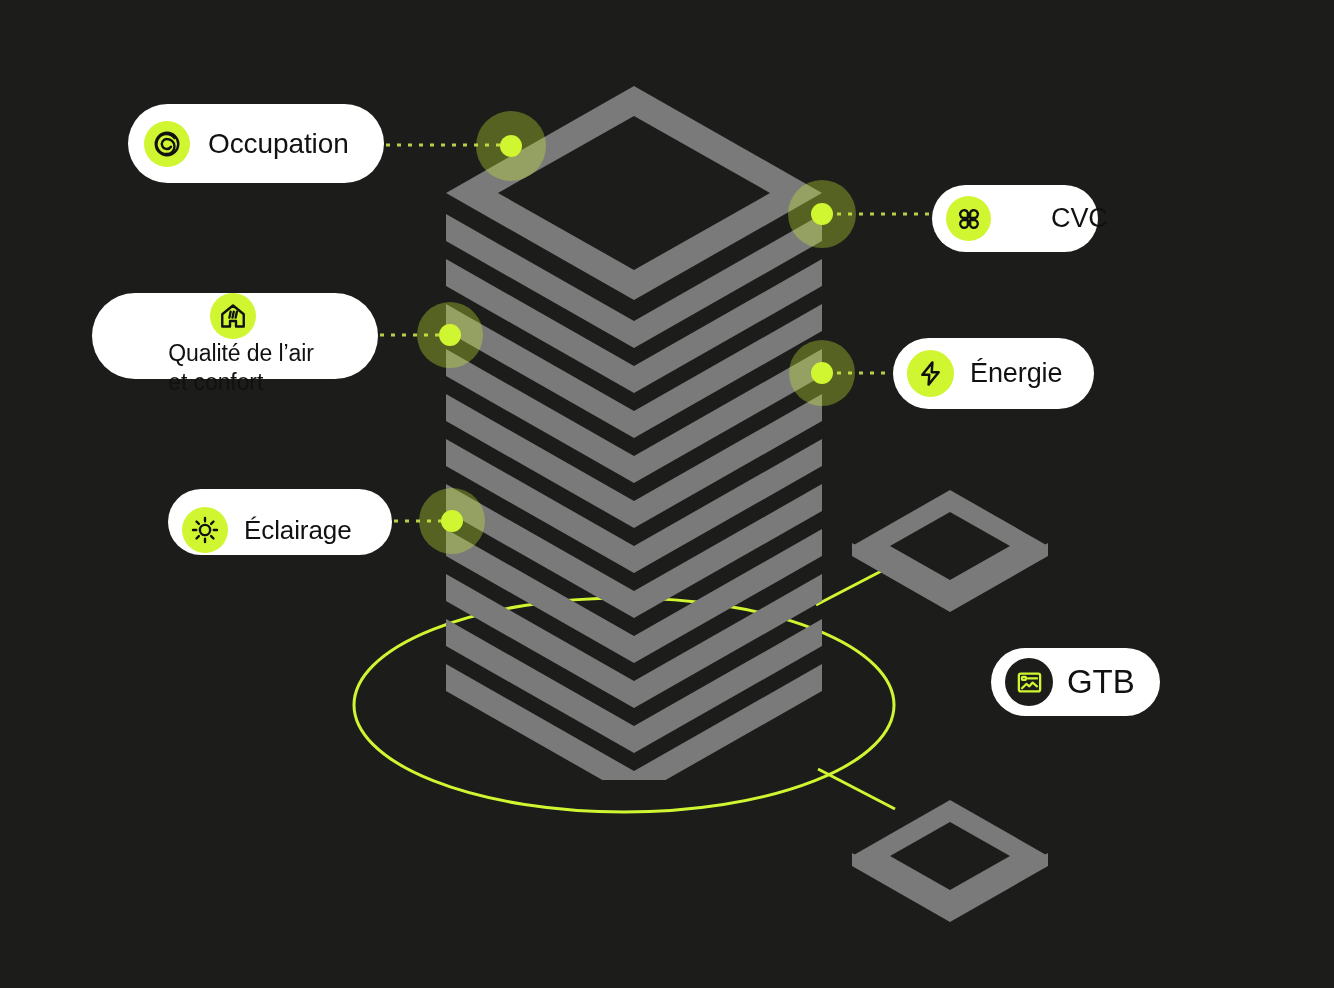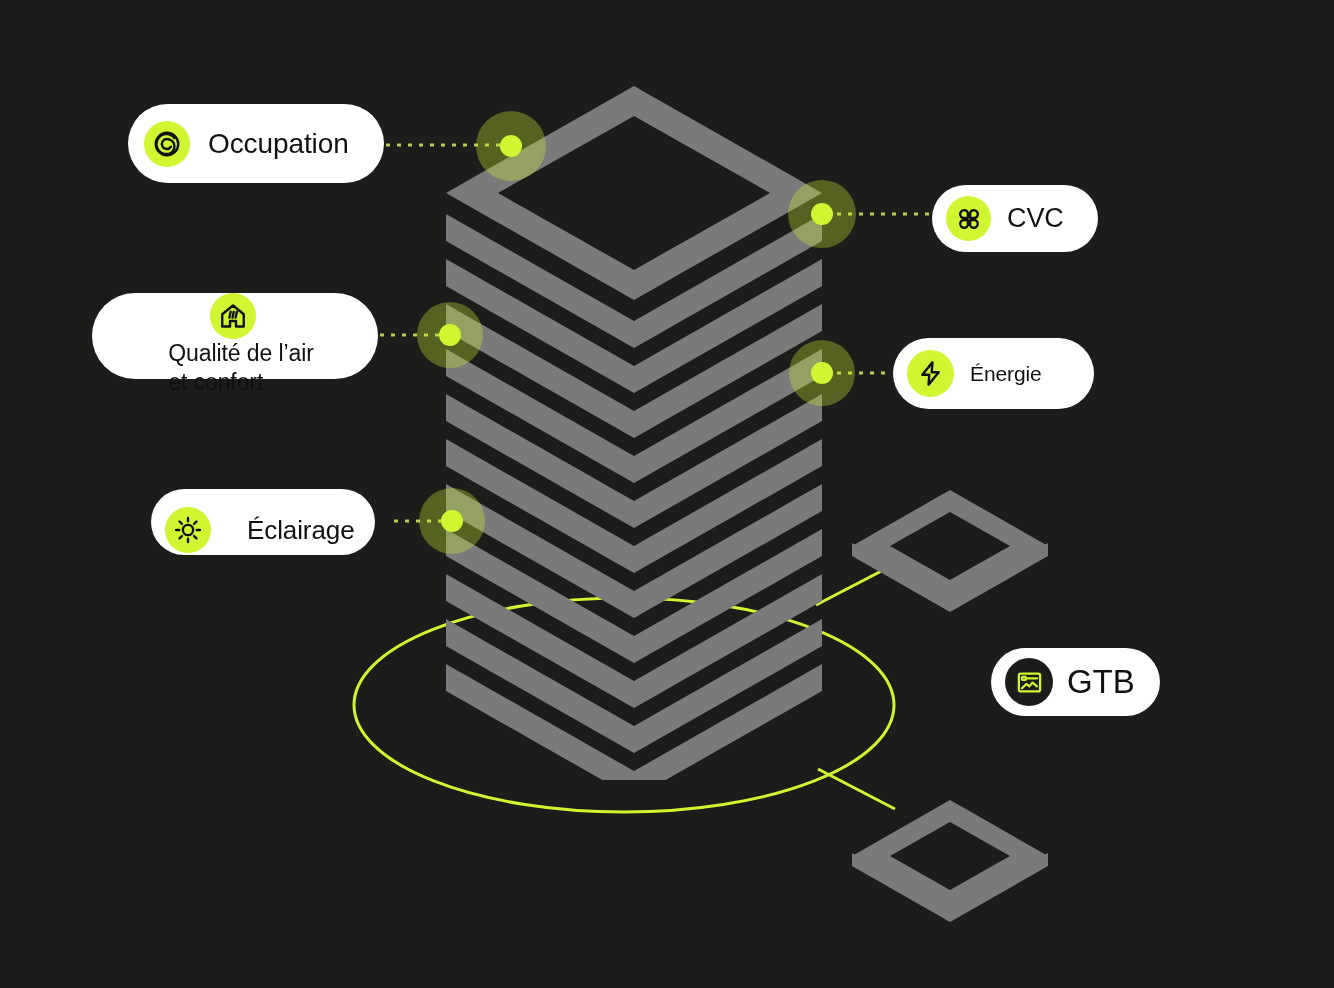--- a/index.html
+++ b/index.html
@@ -33,31 +33,31 @@
 
   
   #pill-occupation{left:128px;top:104px;width:256px;height:79px;padding:0 22px 0 16px;}
   #pill-occupation .ic{width:46px;height:46px;background:#d0f531;}
   #pill-occupation .lbl{font-size:28px;margin-left:18px;}
 
   #pill-air{left:92px;top:293px;width:286px;height:86px;padding:0 20px 0 16px;flex-direction:column;}
   #pill-air .ic{width:46px;height:46px;background:#d0f531;}
   #pill-air .lbl{font-size:23px;margin-left:16px;line-height:1.28;}
 
-  #pill-lighting{left:151px;top:489px;width:224px;height:66px;padding:16px 20px 0 14px;gap:20px;}
+  #pill-lighting{left:168px;top:489px;width:224px;height:66px;padding:16px 20px 0 14px;}
   #pill-lighting .ic{width:46px;height:46px;background:#d0f531;}
   #pill-lighting .lbl{font-size:26px;margin-left:16px;}
 
-  #pill-cvc{left:932px;top:185px;width:166px;height:67px;padding:0 20px 0 14px;}
+  #pill-cvc{left:932px;top:185px;width:166px;height:67px;padding:0 20px 0 14px;gap:44px;}
   #pill-cvc .ic{width:45px;height:45px;background:#d0f531;}
   #pill-cvc .lbl{font-size:27px;margin-left:16px;}
 
   #pill-energie{left:893px;top:338px;width:201px;height:71px;padding:0 20px 0 14px;}
   #pill-energie .ic{width:47px;height:47px;background:#d0f531;}
-  #pill-energie .lbl{font-size:21px;margin-left:16px;}
+  #pill-energie .lbl{font-size:27px;margin-left:16px;}
 
   #pill-gtb{left:991px;top:648px;width:169px;height:68px;padding:0 20px 0 14px;}
   #pill-gtb .ic{width:48px;height:48px;background:#1c1c1a;}
   #pill-gtb .lbl{font-size:33px;margin-left:14px;}
 </style>
 </head>
 <body>
 
 <div id="stage">
 

